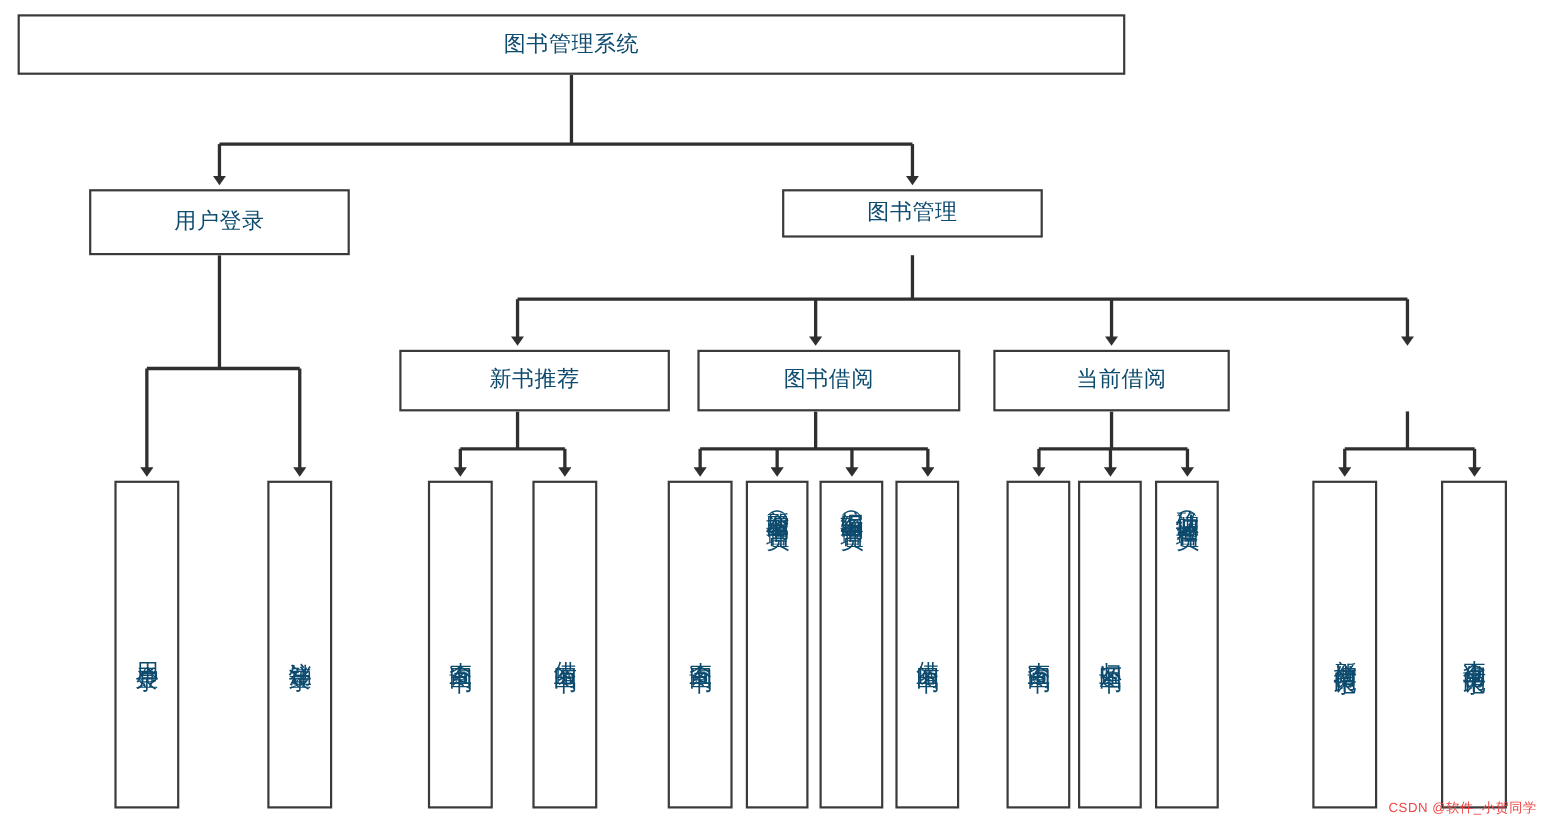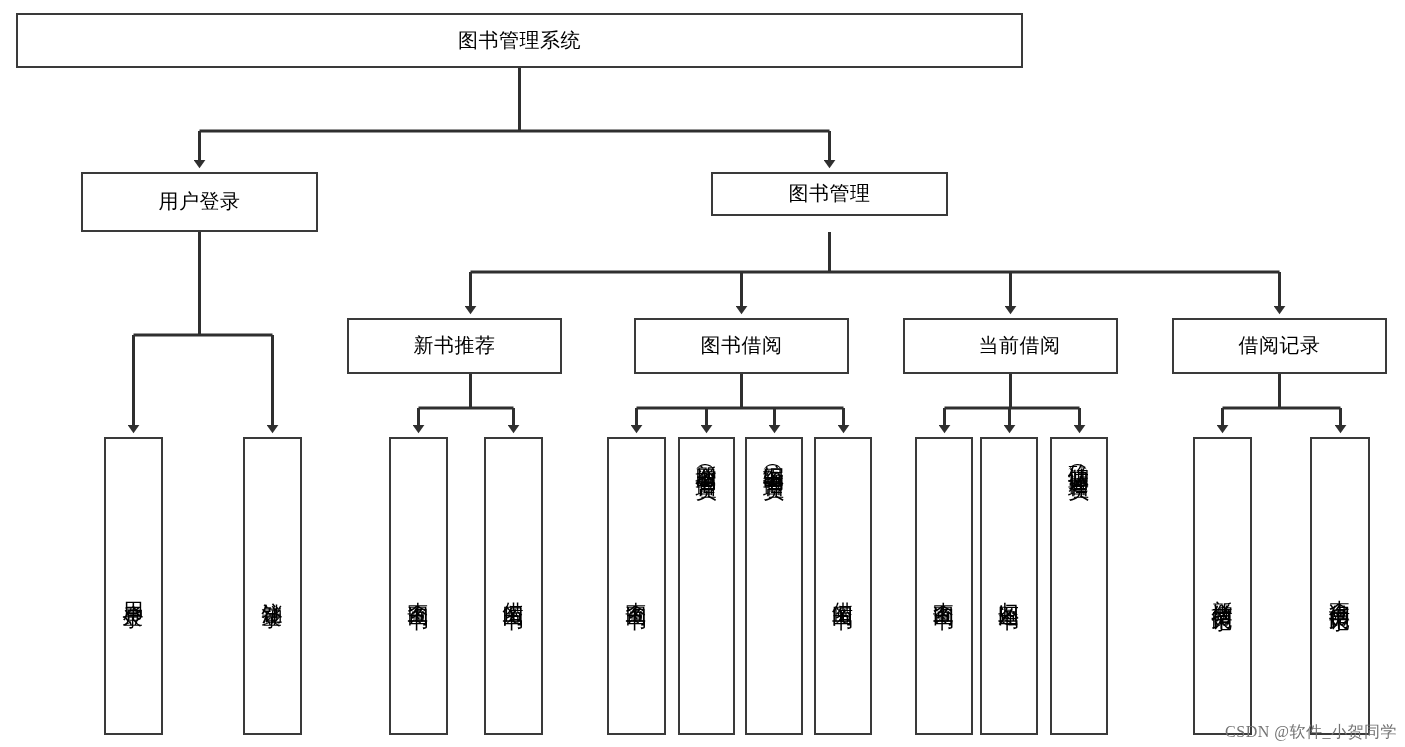--- a/index.html
+++ b/index.html
@@ -30,21 +30,21 @@
     position: absolute;
     box-sizing: border-box;
     border: 2.5px solid #3a3a3a;
     background: #ffffff;
     display: flex;
     align-items: center;
     justify-content: center;
     overflow: hidden;
   }
   .node-label {
-    color: #000000;
+    color: #0c4a6e;
     font-size: 20px;
     line-height: 1.18;
     letter-spacing: 0.5px;
     text-align: center;
     white-space: nowrap;
   }
   .node-box.vertical {
     align-items: flex-start;
     padding-top: 8px;
   }
@@ -57,26 +57,25 @@
     line-height: 1;
     margin: 0 auto;
   }
   .node-box.vertical.centered {
     align-items: center;
   }
   .watermark {
     position: absolute;
     right: 8px;
     bottom: 4px;
-    font-size: 16px;
-    color: #737373;
+    font-size: 12px;
+    color: #ef4444;
     letter-spacing: 0.5px;
     white-space: nowrap;
     pointer-events: none;
-    font-family: Liberation Serif, serif;
   }
 </style>
 </head>
 <body>
 
 <div id="diagram-root">
 
   <svg class="diagram-svg" viewBox="0 0 1405 747">
     <defs>
       <marker id="arrowhead" markerWidth="10" markerHeight="12" refX="2.2" refY="6" orient="auto" markerUnits="userSpaceOnUse">
@@ -132,31 +131,28 @@
     <span class="node-label">图书管理系统</span>
   </div>
 
   <div class="node-box" style="left:81px; top:172px; width:237px; height:60px;">
     <span class="node-label">用户登录</span>
   </div>
   <div class="node-box" style="left:711px; top:172px; width:237px; height:44px;">
     <span class="node-label">图书管理</span>
   </div>
 
-  <div class="node-box" style="left:347px; top:318px; width:215px; height:56px;">
+  <div class="node-box" style="left:363px; top:318px; width:246px; height:56px;">
     <span class="node-label">新书推荐</span>
   </div>
-  <div class="node-box" style="left:634px; top:318px; width:215px; height:56px;">
+  <div class="node-box" style="left:634px; top:318px; width:239px; height:56px;">
     <span class="node-label">图书借阅</span>
   </div>
   <div class="node-box" style="left:903px; top:318px; width:215px; height:56px;padding-left:18px;">
     <span class="node-label">当前借阅</span>
-  </div>
-  <div class="node-box" style="left:1172px; top:318px; width:215px; height:56px;">
-    <span class="node-label">借阅记录</span>
   </div>
 
   <div class="node-box vertical centered" style="left:104px; top:437px; width:59px; height:298px;">
     <span class="node-label">用户登录</span>
   </div>
   <div class="node-box vertical centered" style="left:243px; top:437px; width:59px; height:298px;">
     <span class="node-label">注销登录</span>
   </div>
   <div class="node-box vertical centered" style="left:389px; top:437px; width:59px; height:298px;">
     <span class="node-label">查询图书</span>

